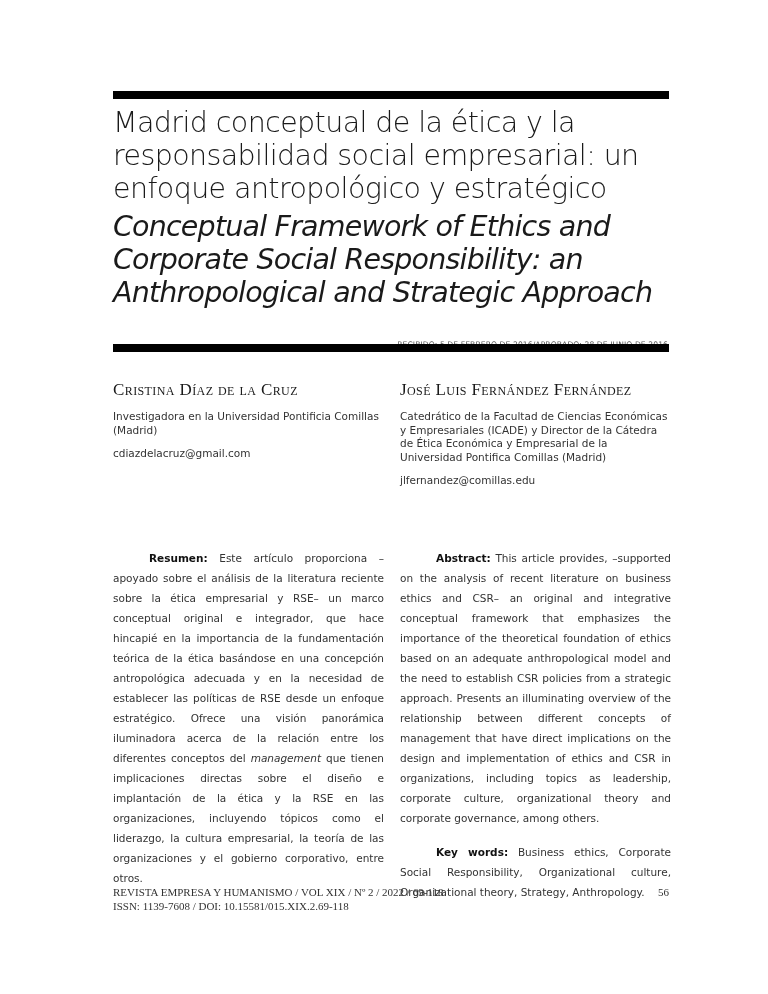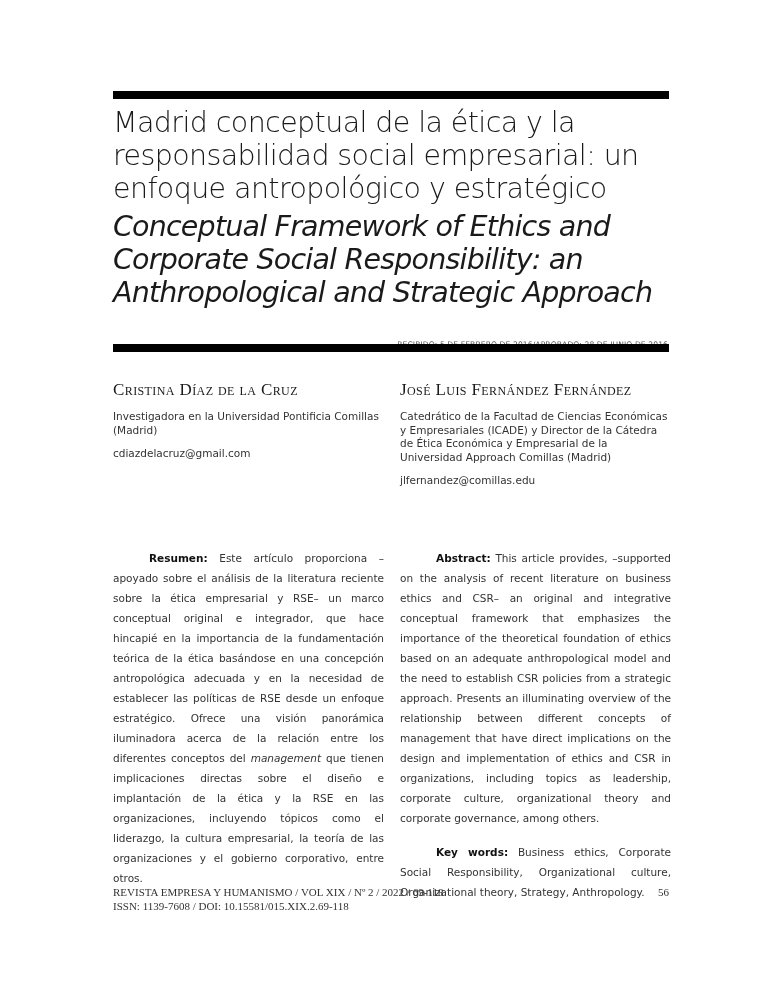--- a/index.html
+++ b/index.html
@@ -145,21 +145,21 @@
 <div class="rule bottom"></div>
 
 <div class="author left">
   <h3 class="author-name">Cristina Díaz de la Cruz</h3>
   <p class="author-aff">Investigadora en la Universidad Pontificia Comillas (Madrid)</p>
   <p class="author-email">cdiazdelacruz@gmail.com</p>
 </div>
 
 <div class="author right">
   <h3 class="author-name">José Luis Fernández Fernández</h3>
-  <p class="author-aff">Catedrático de la Facultad de Ciencias Económicas y Empresariales (ICADE) y Director de la Cátedra de Ética Económica y Empresarial de la Universidad Approach Comillas (Madrid)</p>
+  <p class="author-aff">Catedrático de la Facultad de Ciencias Económicas y Empresariales (ICADE) y Director de la Cátedra de Ética Económica y Empresarial de la Universidad Pontifica Comillas (Madrid)</p>
   <p class="author-email">jlfernandez@comillas.edu</p>
 </div>
 
 <div class="col left">
   <p lang="es"><span class="lbl">Resumen:</span><span> Este artículo proporciona –apoyado sobre el análisis de la literatura reciente sobre la ética empresarial y RSE– un marco conceptual original e integrador, que hace hincapié en la importancia de la fundamentación teórica de la ética basándose en una concepción antropológica adecuada y en la necesidad de establecer las políticas de RSE desde un enfoque estratégico. Ofrece una visión panorámica iluminadora acerca de la relación entre los diferentes conceptos del </span><span class="em">management</span><span> que tienen implicaciones directas sobre el diseño e implantación de la ética y la RSE en las organizaciones, incluyendo tópicos como el liderazgo, la cultura empresarial, la teoría de las organizaciones y el gobierno corporativo, entre otros.</span></p>
 </div>
 
 <div class="col right">
   <p lang="en"><span class="lbl">Abstract:</span><span> This article provides, –supported on the analysis of recent literature on business ethics and CSR– an original and integrative conceptual framework that emphasizes the importance of the theoretical foundation of ethics based on an adequate anthropological model and the need to establish CSR policies from a strategic approach. Presents an illuminating overview of the relationship between different concepts of management that have direct implications on the design and implementation of ethics and CSR in organizations, including topics as leadership, corporate culture, organizational theory and corporate governance, among others.</span></p>
   <p lang="en"><span class="lbl">Key words:</span><span> Business ethics, Corporate Social Responsibility, Organizational culture, Organizational theory, Strategy, Anthropology.</span></p>

